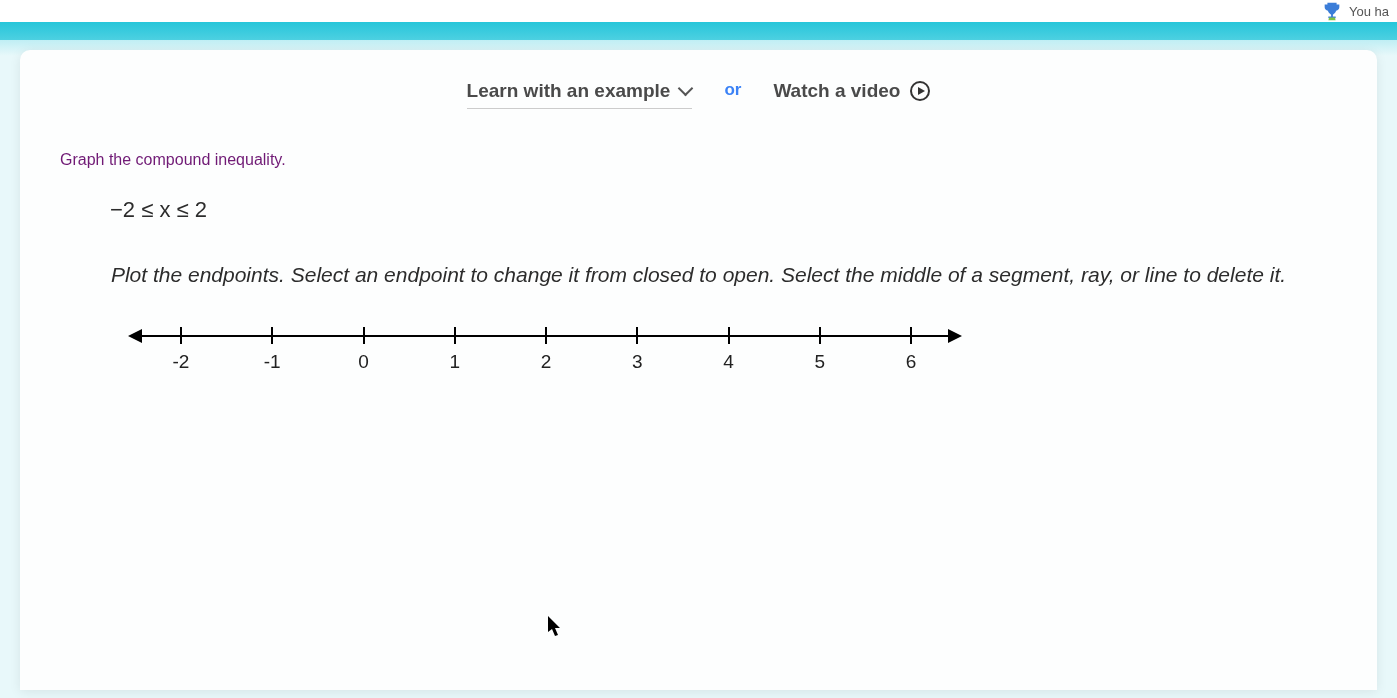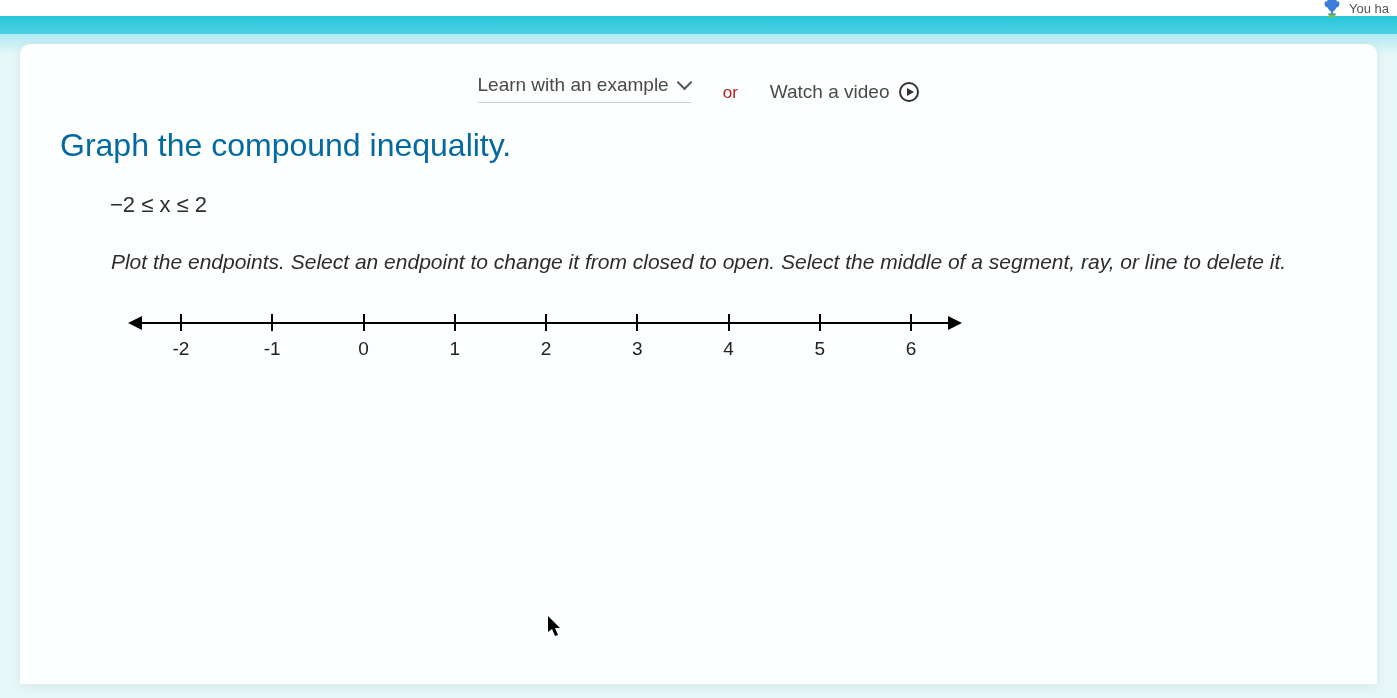--- a/index.html
+++ b/index.html
@@ -5,25 +5,25 @@
     * { margin: 0; padding: 0; box-sizing: border-box; }
     body {
       font-family: Verdana, Arial, sans-serif;
       background: linear-gradient(180deg, #4dd0e1 0%, #80deea 3%, #b2ebf2 5%, #e8f8fa 8%);
       width: 1397px;
       height: 698px;
       overflow: hidden;
       position: relative;
     }
     .top-bar {
-      height: 16px;
+      height: 22px;
       background: #ffffff;
       display: flex;
       justify-content: flex-end;
-      align-items: center;
+      align-items: flex-end;
       padding-right: 8px;
     }
     .top-badge {
       display: flex;
       align-items: center;
       gap: 6px;
       font-size: 13px;
       color: #555;
     }
     .teal-strip {
@@ -34,35 +34,36 @@
       margin: 10px 20px 0 20px;
       background: #fdfefe;
       border-radius: 10px 10px 0 0;
       padding: 30px 40px 40px 40px;
       min-height: 640px;
       box-shadow: 0 2px 12px rgba(0,0,0,0.08);
     }
     .help-row {
       display: flex;
       justify-content: center;
-      align-items: flex-end;
+      align-items: flex-start;
       gap: 32px;
-      margin-bottom: 24px;
+      margin-bottom: 42px;
       font-size: 19px;
       color: #4a4a4a;
+      font-weight: bold;
     }
     .learn-link {
       display: flex;
       align-items: center;
       gap: 10px;
       border-bottom: 1px solid #ccc;
       padding-bottom: 6px;
       cursor: pointer;
     }
-    .or-text { color: #b91c1c; font-size: 17px; }
+    .or-text { color: #3b82f6; font-size: 17px; }
     .watch-link {
       display: flex;
       align-items: center;
       gap: 10px;
       cursor: pointer;
     }
     .play-circle {
       width: 20px; height: 20px;
       border: 2px solid #333;
       border-radius: 50%;
@@ -85,30 +86,30 @@
     .chevron::before {
       content: "";
       position: absolute;
       width: 9px; height: 9px;
       border-right: 2px solid #555;
       border-bottom: 2px solid #555;
       transform: rotate(45deg);
       top: -2px; left: 0;
     }
     .question-title {
-      font-size: 32px;
-      color: #0369a1;
+      font-size: 16px;
+      color: #701a75;
       margin-bottom: 28px;
       font-weight: normal;
     }
     .inequality {
       font-size: 22px;
       color: #2c2c2c;
       margin-left: 50px;
-      margin-bottom: 28px;
+      margin-bottom: 36px;
       font-family: Verdana, Arial, sans-serif;
     }
     .instruction {
       font-size: 21px;
       font-style: italic;
       color: #2c2c2c;
       line-height: 1.5;
       margin-bottom: 30px;
       text-align: center;
     }

